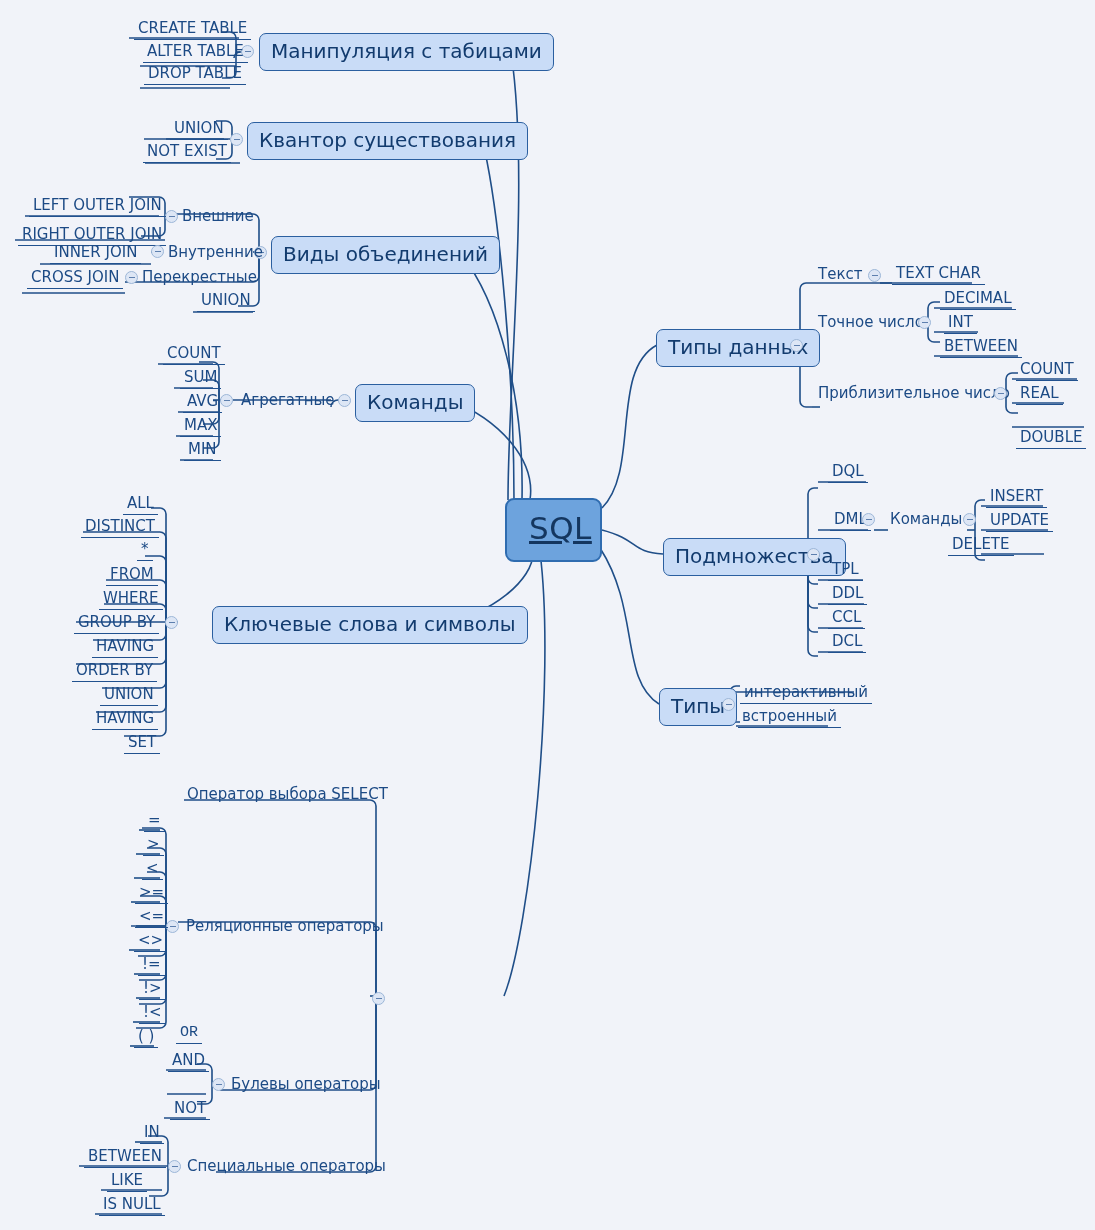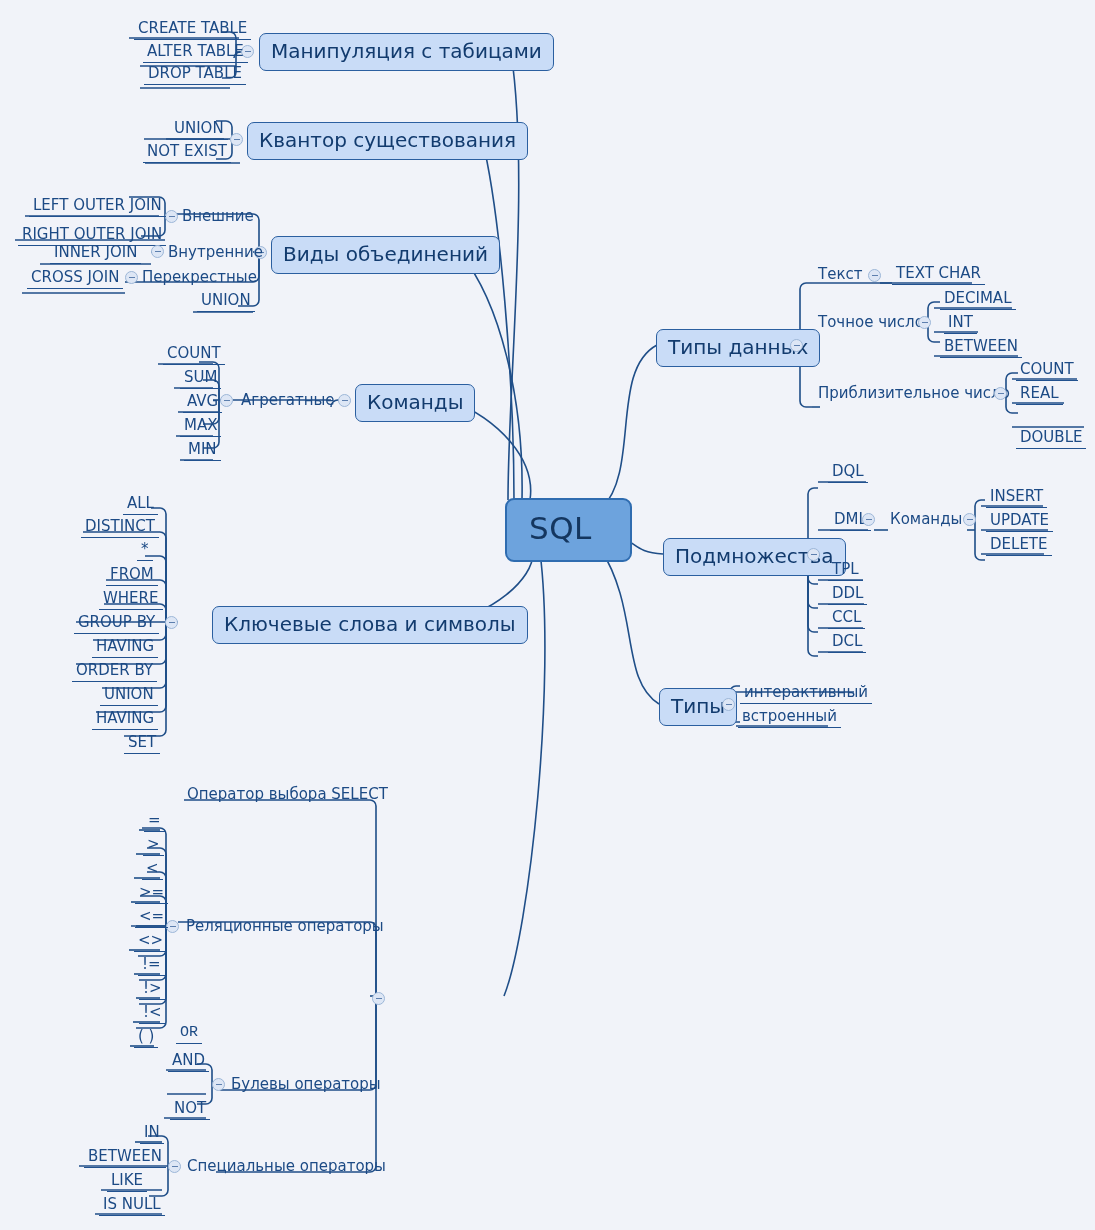--- a/index.html
+++ b/index.html
@@ -32,22 +32,23 @@
     color: #123b6e;
     line-height: 1;
   }
   
   .n-root {
     background: #6da3dd;
     border: 2px solid #2f6cb0;
     border-radius: 9px;
     color: #14365f;
     font-size: 31px;
-    padding: 13px 38px 16px 22px;
+    padding: 13px 8px 16px 22px;
     letter-spacing: .5px;
+    text-decoration: underline;
   }
   
   .n-l1 {
     background: #c9dcf7;
     border: 1.6px solid #2b5fa0;
     border-radius: 7px;
     font-size: 20px;
     padding: 7px 11px 9px 11px;
   }
   
@@ -378,21 +379,21 @@
   <div class="node n-leaf" style="left:828px; top:561px;"><span>TPL</span></div>
   <div class="node n-leaf" style="left:828px; top:585px;"><span>DDL</span></div>
   <div class="node n-leaf" style="left:828px; top:609px;"><span>CCL</span></div>
   <div class="node n-leaf" style="left:828px; top:633px;"><span>DCL</span></div>
 
   <div class="node n-l2" style="left:888px; top:511px;"><span>Команды</span></div>
   <div class="toggle" style="left:862px; top:513px;"></div>
   <div class="toggle" style="left:963px; top:513px;"></div>
   <div class="node n-leaf" style="left:986px; top:488px;"><span>INSERT</span></div>
   <div class="node n-leaf" style="left:986px; top:512px;"><span>UPDATE</span></div>
-  <div class="node n-leaf" style="left:986px; top:536px;"><span>DELETE</span></div>
+  <div class="node n-leaf" style="left:948px; top:536px;"><span>DELETE</span></div>
 
   <div class="node n-l1" style="left:659px; top:688px;">
     <span>Типы</span>
   </div>
   <div class="toggle" style="left:722px; top:698px;"></div>
   <div class="node n-leaf" style="left:740px; top:684px;"><span>интерактивный</span></div>
   <div class="node n-leaf" style="left:738px; top:708px;"><span>встроенный</span></div>
 
 </div>
 

